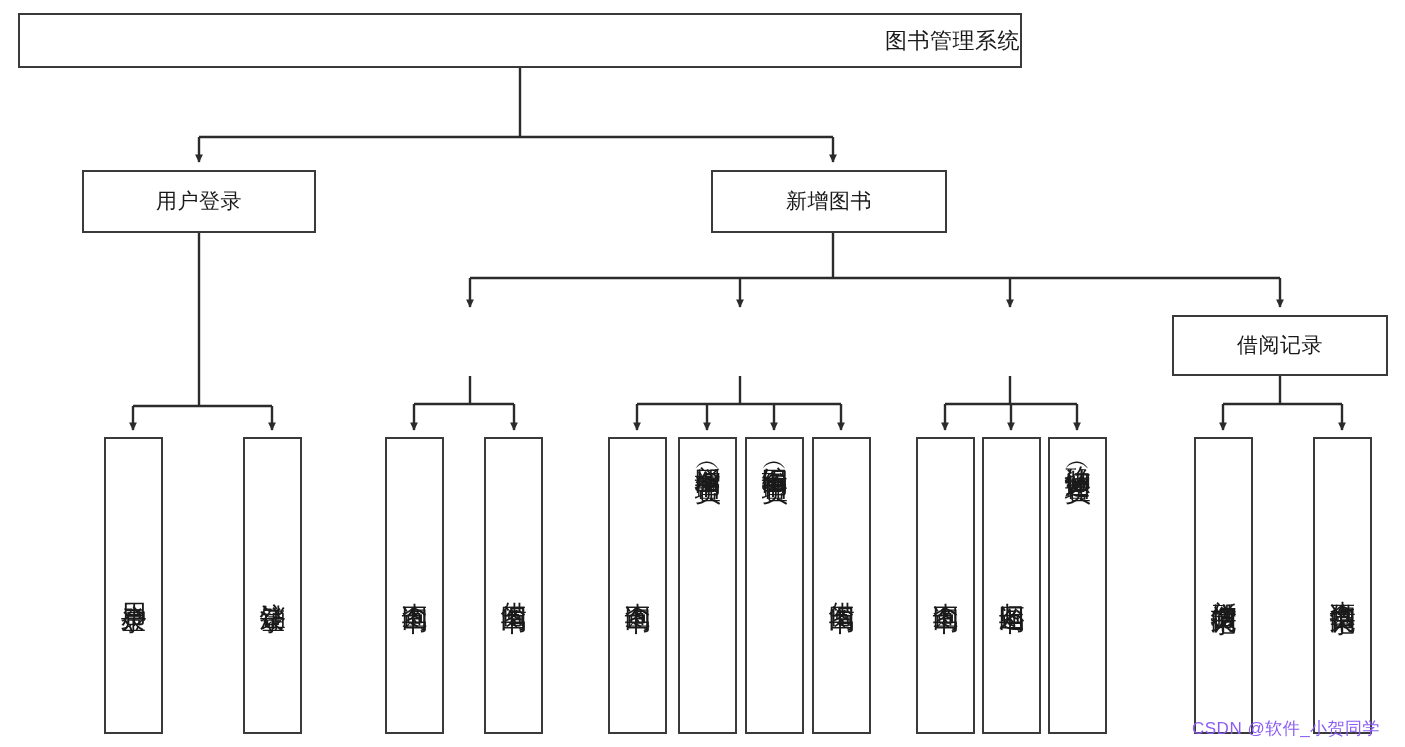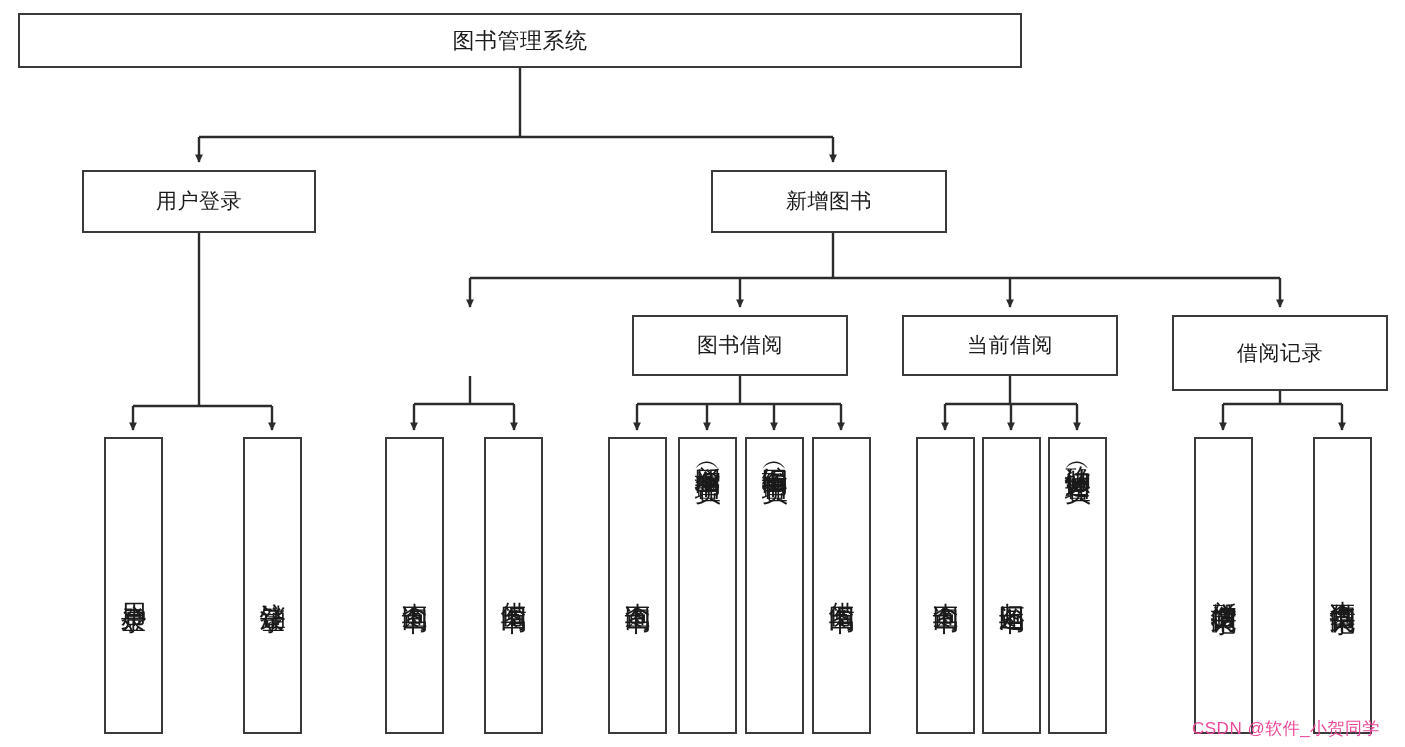--- a/index.html
+++ b/index.html
@@ -59,21 +59,21 @@
     line-height: 1.06;
     letter-spacing: 2px;
     white-space: nowrap;
   }
   .v-node.tall-text {
     align-items: flex-start;
   }
   .watermark {
     position: absolute;
     font-size: 17px;
-    color: #ec4899;
+    color: #8b5cf6;
     white-space: nowrap;
     letter-spacing: 0.5px;
   }
 </style>
 </head>
 <body>
 
 <div id="diagram">
 
   <svg class="edges" viewBox="0 0 1405 747" xmlns="http://www.w3.org/2000/svg">
@@ -119,42 +119,36 @@
       <path d="M1011,404 L1011,430" marker-end="url(#arrow)"></path>
       <path d="M1077,404 L1077,430" marker-end="url(#arrow)"></path>
 
       <path d="M1280,376 L1280,404"></path>
       <path d="M1223,404 L1342,404"></path>
       <path d="M1223,404 L1223,430" marker-end="url(#arrow)"></path>
       <path d="M1342,404 L1342,430" marker-end="url(#arrow)"></path>
     </g>
   </svg>
 
-  <div class="node h-node root" style="left:18px; top:13px; width:1004px; height:55px;">
+  <div class="node h-node root" style="left:18px; top:13px; width:1004px; height:55px;justify-content:flex-end;">
     <span class="node-label">图书管理系统</span>
   </div>
 
   <div class="node h-node" style="left:82px; top:170px; width:234px; height:63px;">
     <span class="node-label">用户登录</span>
   </div>
 
   <div class="node h-node" style="left:711px; top:170px; width:236px; height:63px;">
     <span class="node-label">新增图书</span>
   </div>
 
 
-  <div class="node h-node" style="left:632px; top:315px; width:216px; height:61px;">
-    <span class="node-label">图书借阅</span>
-  </div>
-
-  <div class="node h-node" style="left:902px; top:315px; width:216px; height:61px;">
-    <span class="node-label">当前借阅</span>
-  </div>
-
-  <div class="node h-node" style="left:1172px; top:315px; width:216px; height:76px;">
+
+
+  <div class="node h-node" style="left:1172px; top:315px; width:216px; height:61px;">
     <span class="node-label">借阅记录</span>
   </div>
 
   <div class="node v-node" style="left:104px; top:437px; width:59px; height:297px;">
     <span class="node-label">用户登录</span>
   </div>
 
   <div class="node v-node" style="left:243px; top:437px; width:59px; height:297px;">
     <span class="node-label">注销登录</span>
   </div>

